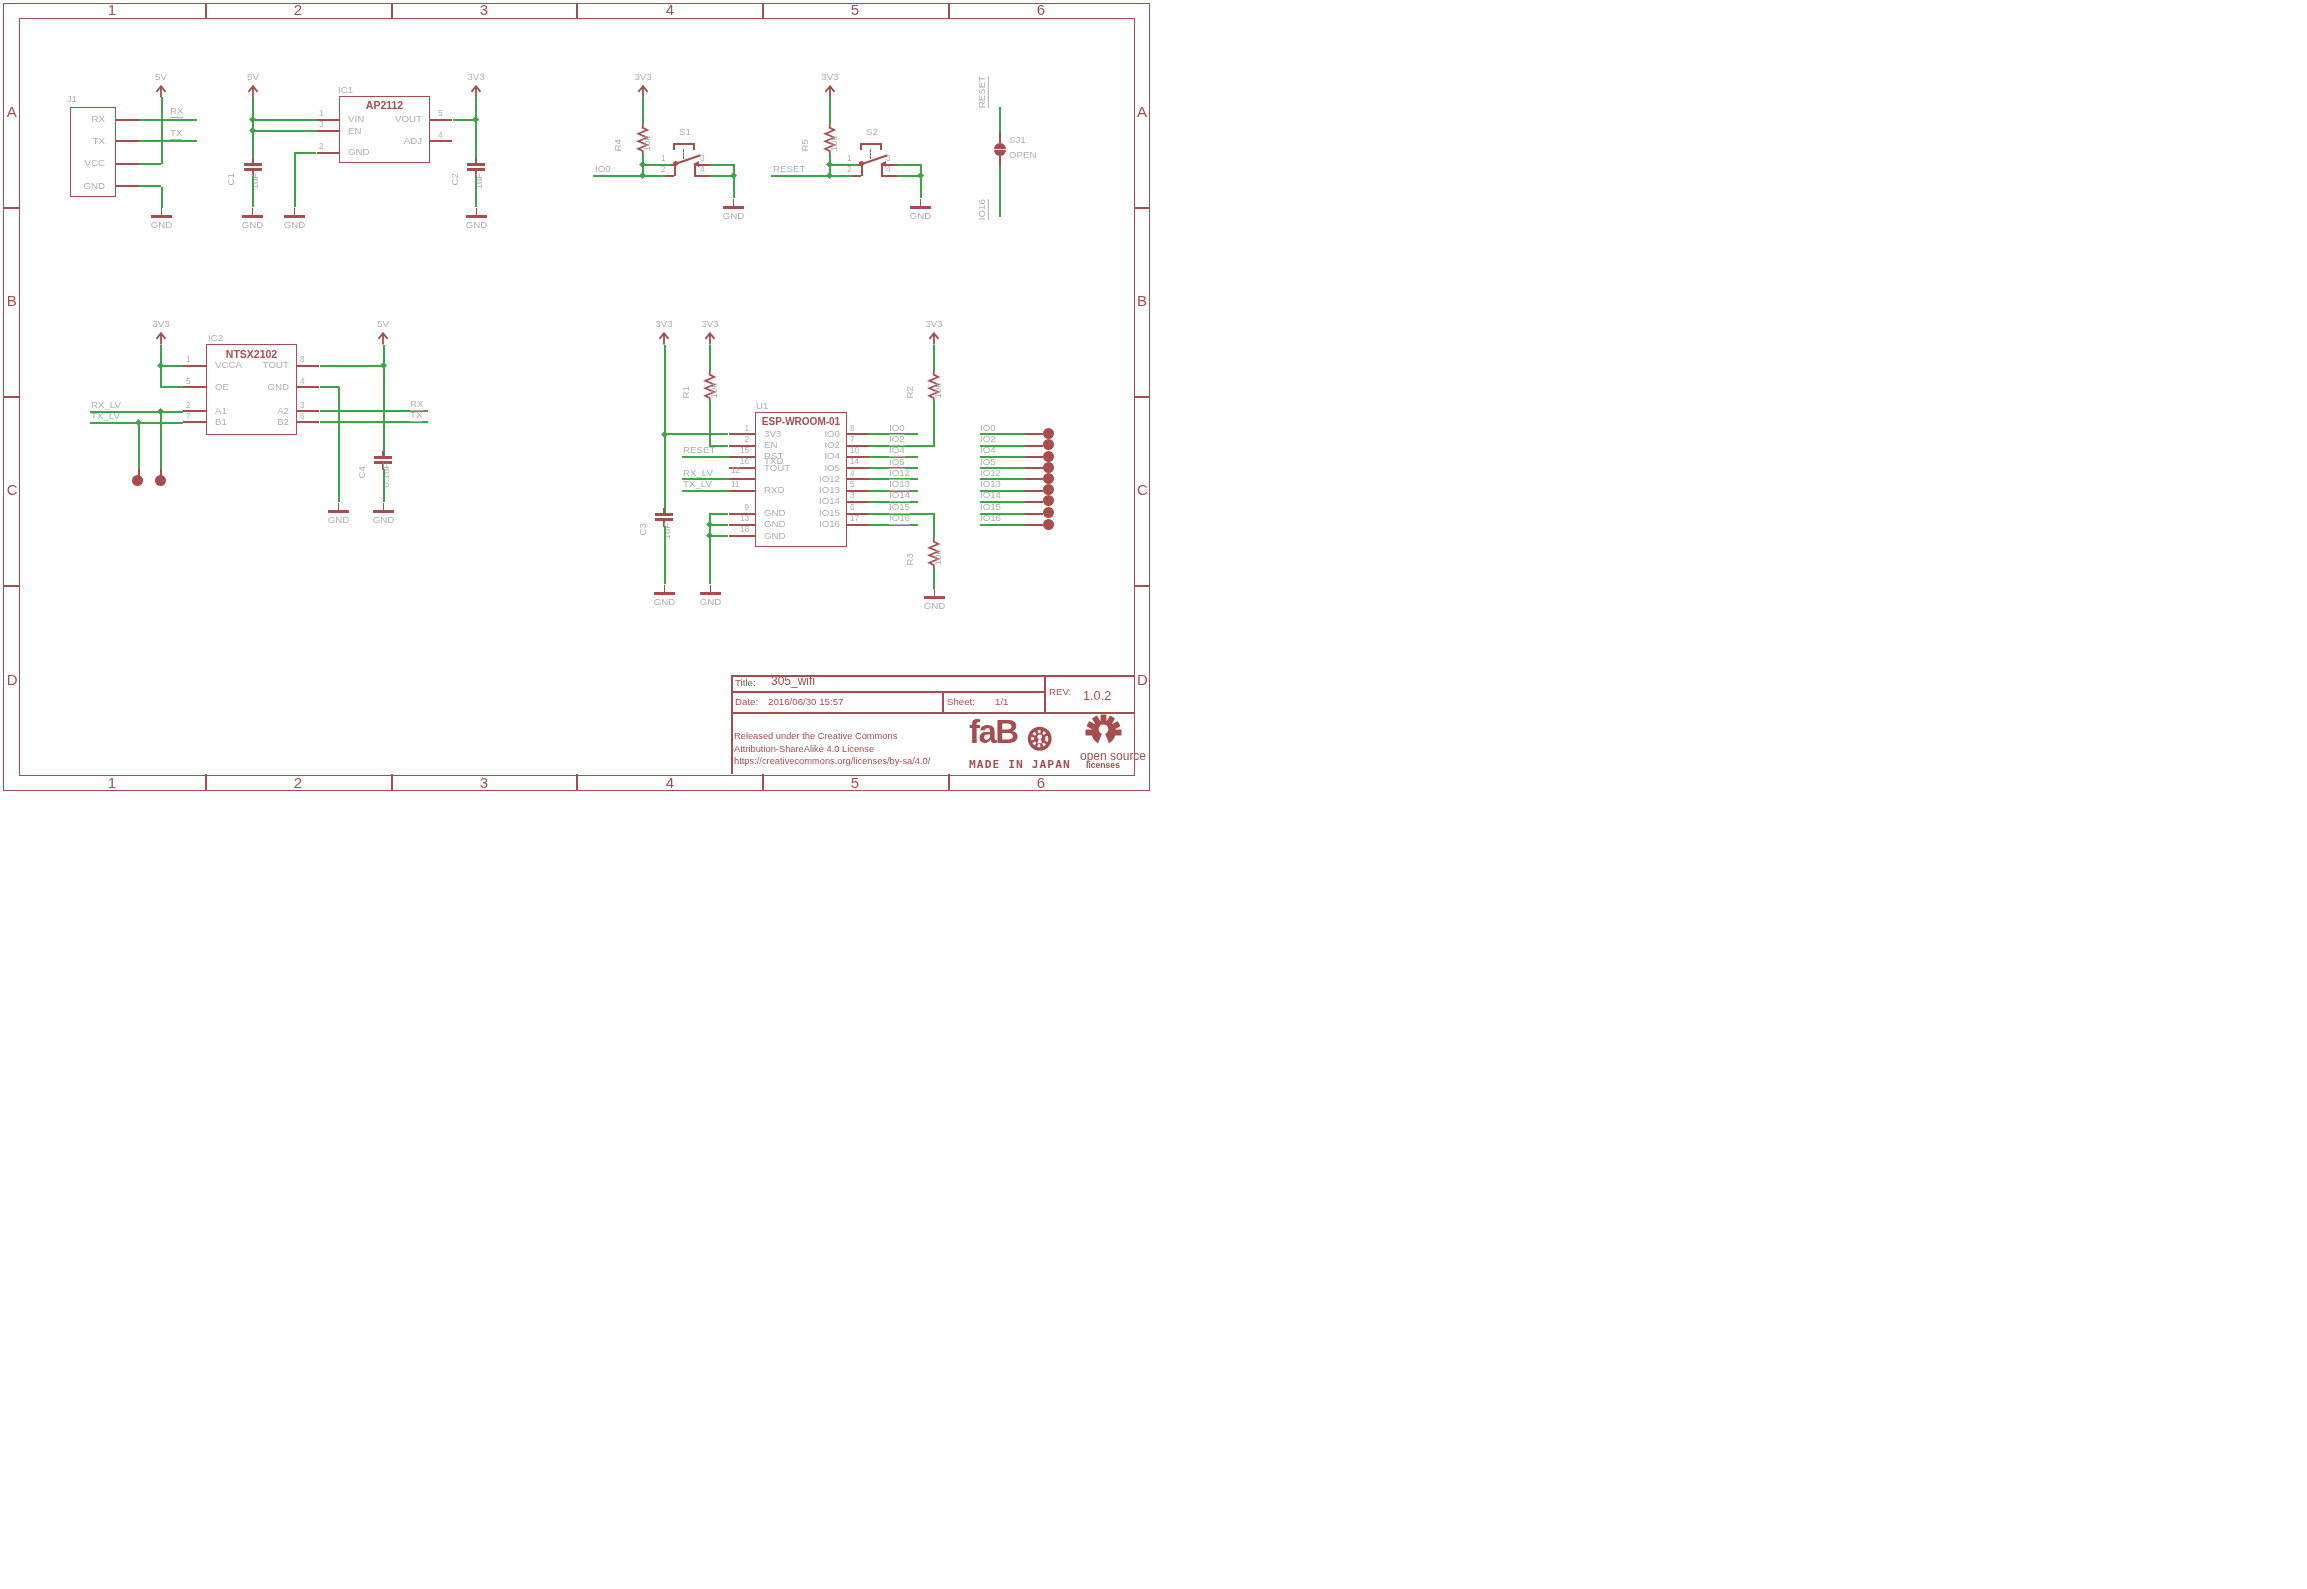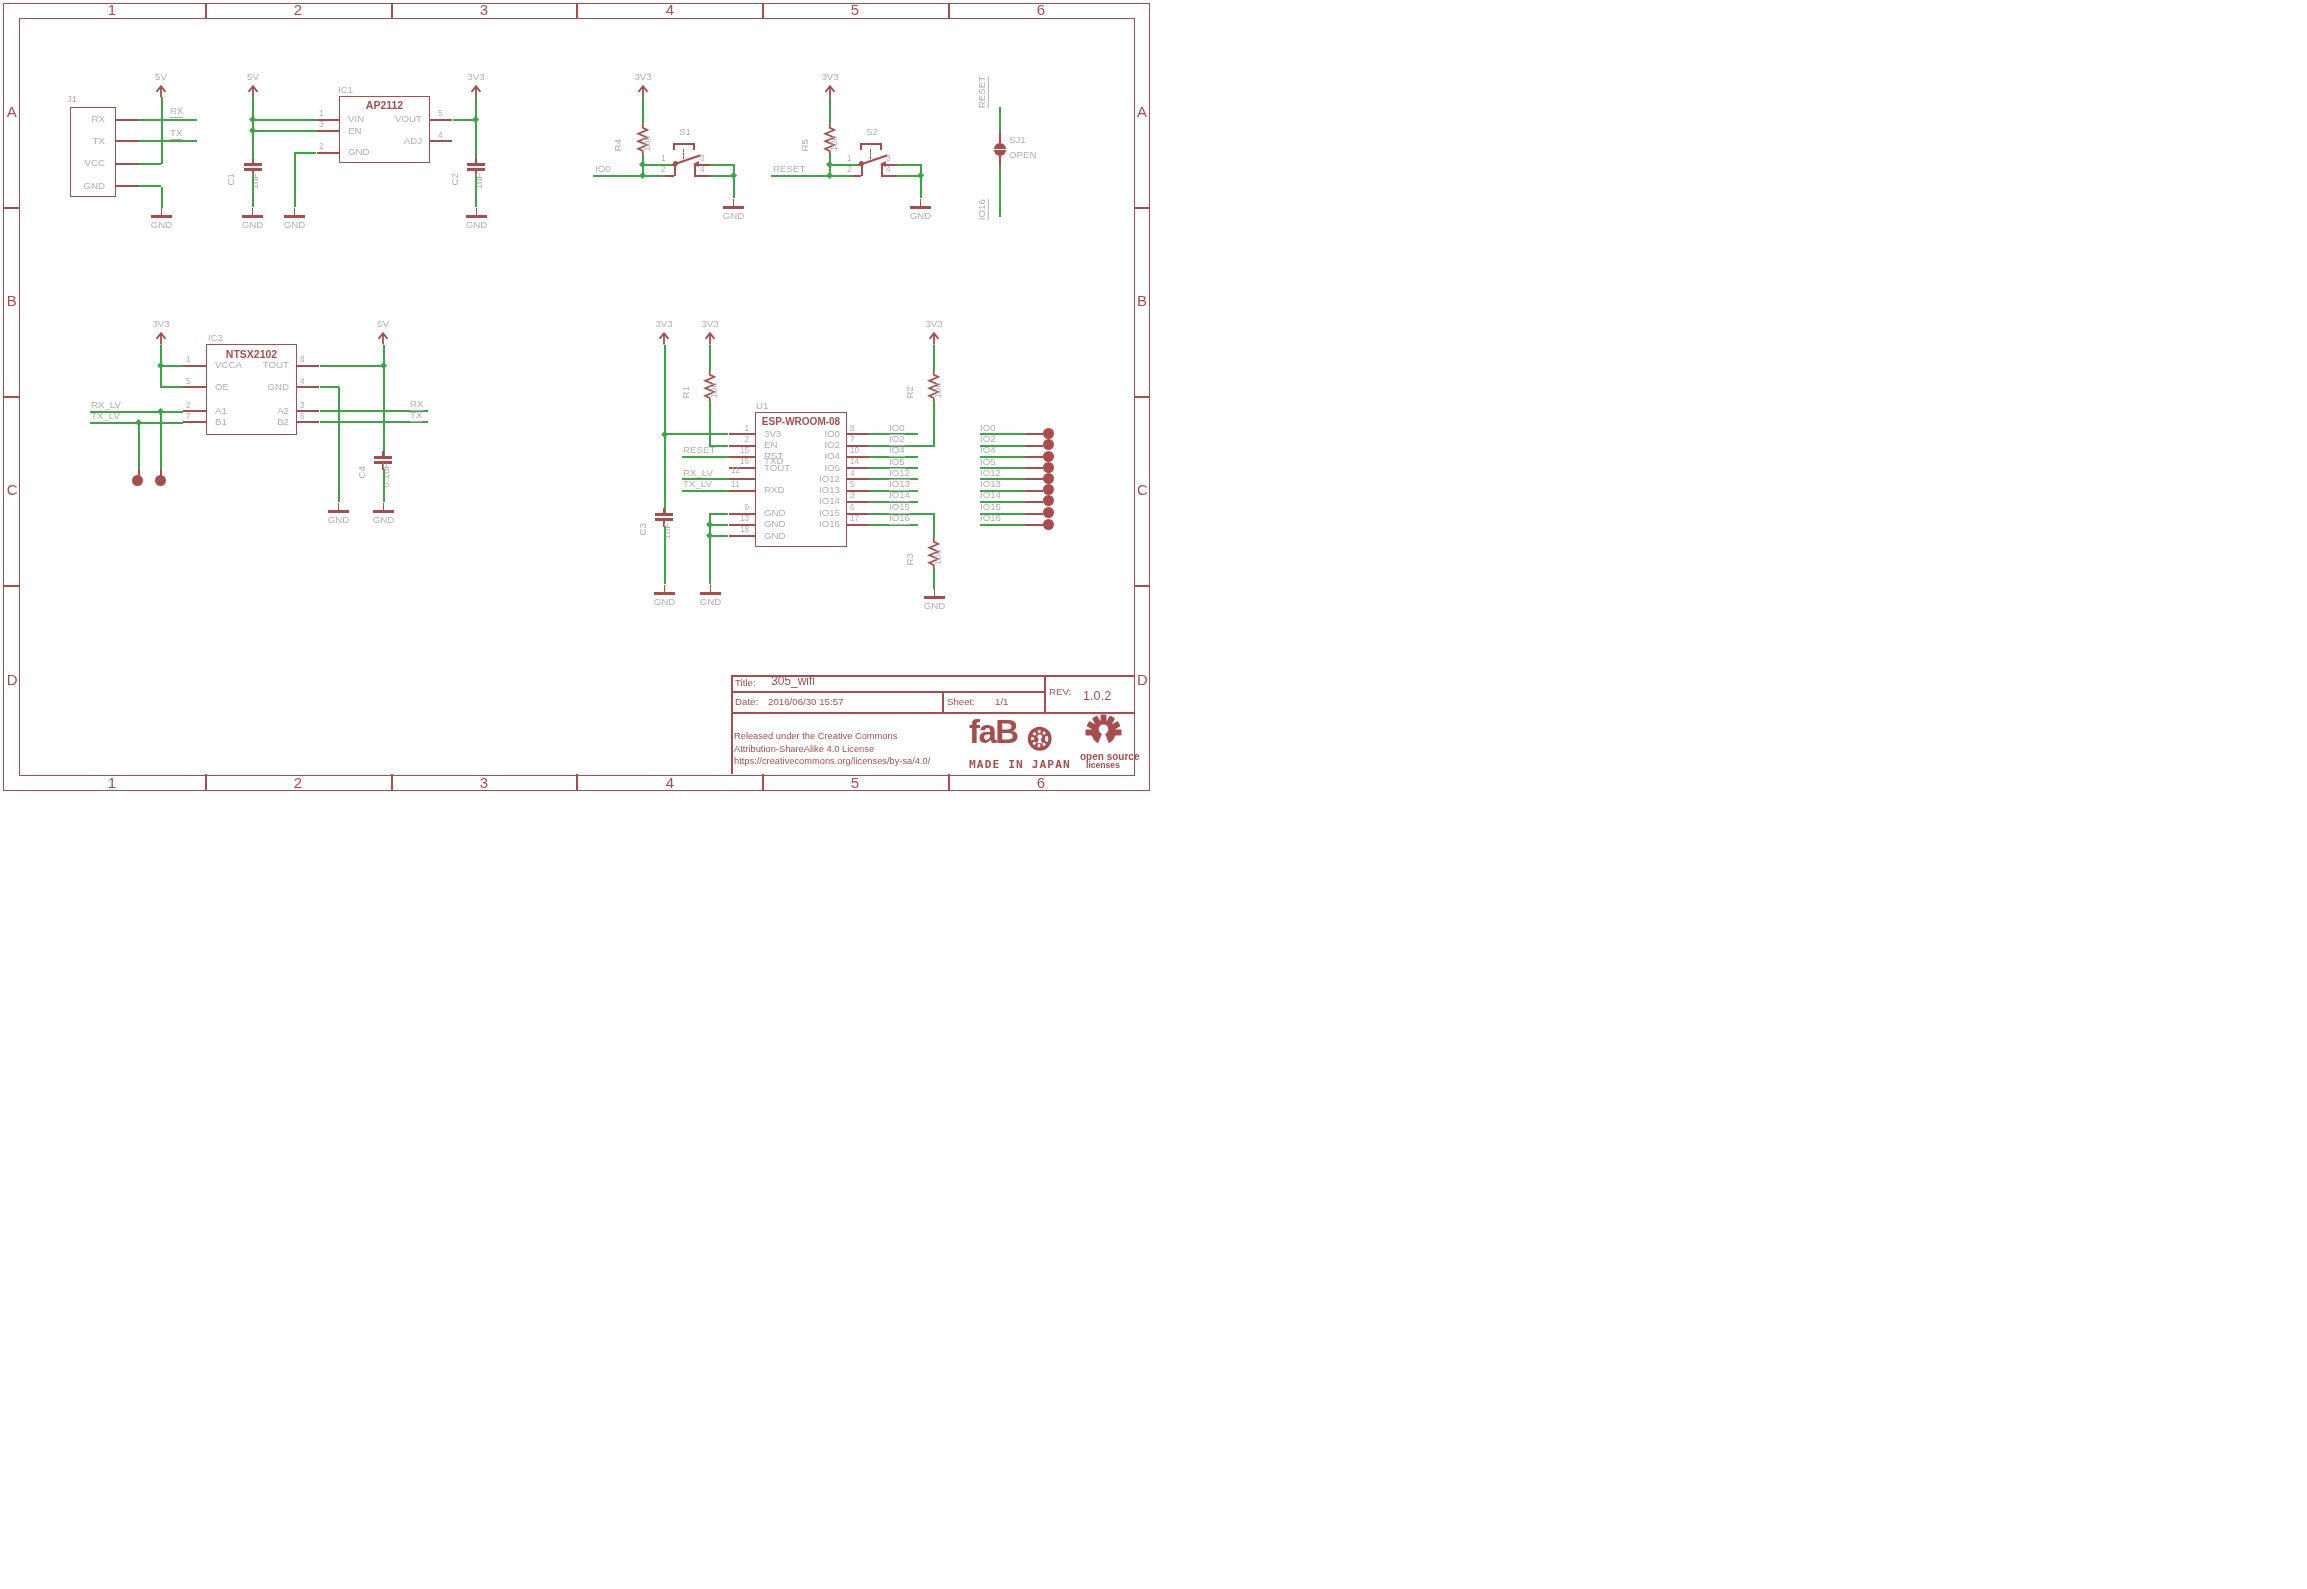--- a/index.html
+++ b/index.html
@@ -446,21 +446,21 @@
   <span class="t pn" style="left:731px;top:446px;width:18px;text-align:right">15</span>
   <span class="t pn" style="left:731px;top:457px;width:18px;text-align:right">16</span>
   <span class="t pn" style="left:731px;top:466px;width:18px;text-align:left">12</span>
   <span class="t pn" style="left:731px;top:480px;width:18px;text-align:left">11</span>
   <span class="t pn" style="left:731px;top:503px;width:18px;text-align:right">9</span>
   <span class="t pn" style="left:731px;top:514px;width:18px;text-align:right">13</span>
   <span class="t pn" style="left:731px;top:525px;width:18px;text-align:right">18</span>
 
   <span class="t" style="left:756px;top:401px">U1</span>
   <div class="box" style="left:755px;top:412px;width:92px;height:135px"></div>
-  <span class="cn" style="left:755px;top:416px;width:92px;font-size:10px">ESP-WROOM-08</span>
+  <span class="cn" style="left:755px;top:416px;width:92px;font-size:10px">ESP-WROOM-01</span>
   <span class="t" style="left:764px;top:429px">3V3</span>
   <span class="t" style="left:764px;top:440px">EN</span>
   <span class="t" style="left:764px;top:451px">RST</span>
   <span class="t" style="left:764px;top:463px">TOUT</span>
   <span class="t" style="left:764px;top:456px">TXD</span>
   <span class="t" style="left:764px;top:485px">RXD</span>
   <span class="t" style="left:764px;top:508px">GND</span>
   <span class="t" style="left:764px;top:519px">GND</span>
   <span class="t" style="left:764px;top:531px">GND</span>
   <span class="t" style="left:791px;top:429px;width:49px;text-align:right">IO0</span>
@@ -606,17 +606,17 @@
       <rect x="16.8" y="0.5" width="6.4" height="8" rx="1" transform="rotate(60 20 20)"></rect>
       <rect x="16.8" y="0.5" width="6.4" height="8" rx="1" transform="rotate(-60 20 20)"></rect>
       <rect x="16.8" y="0.5" width="6.4" height="8" rx="1" transform="rotate(90 20 20)"></rect>
       <rect x="16.8" y="0.5" width="6.4" height="8" rx="1" transform="rotate(-90 20 20)"></rect>
       <rect x="16.8" y="0.5" width="6.4" height="8" rx="1" transform="rotate(30 20 20)"></rect>
       <rect x="16.8" y="0.5" width="6.4" height="8" rx="1" transform="rotate(-30 20 20)"></rect>
     </g>
     <circle cx="20" cy="16.5" r="5.2" fill="#FFFFFF"></circle>
     <path d="M20 17 L12.5 36 L27.5 36 Z" fill="#FFFFFF"></path>
   </svg>
-  <span class="tb" style="left:1080px;top:752px;font-size:10px;font-weight:bold;line-height:9px">open source</span>
+  <span class="tb" style="left:1080px;top:752px;font-size:12px;font-weight:normal;line-height:9px">open source</span>
   <span class="tb" style="left:1086px;top:761px;font-size:8.6px;font-weight:bold;line-height:9px">licenses</span>
 
 </div>
 
 
 </body></html>

